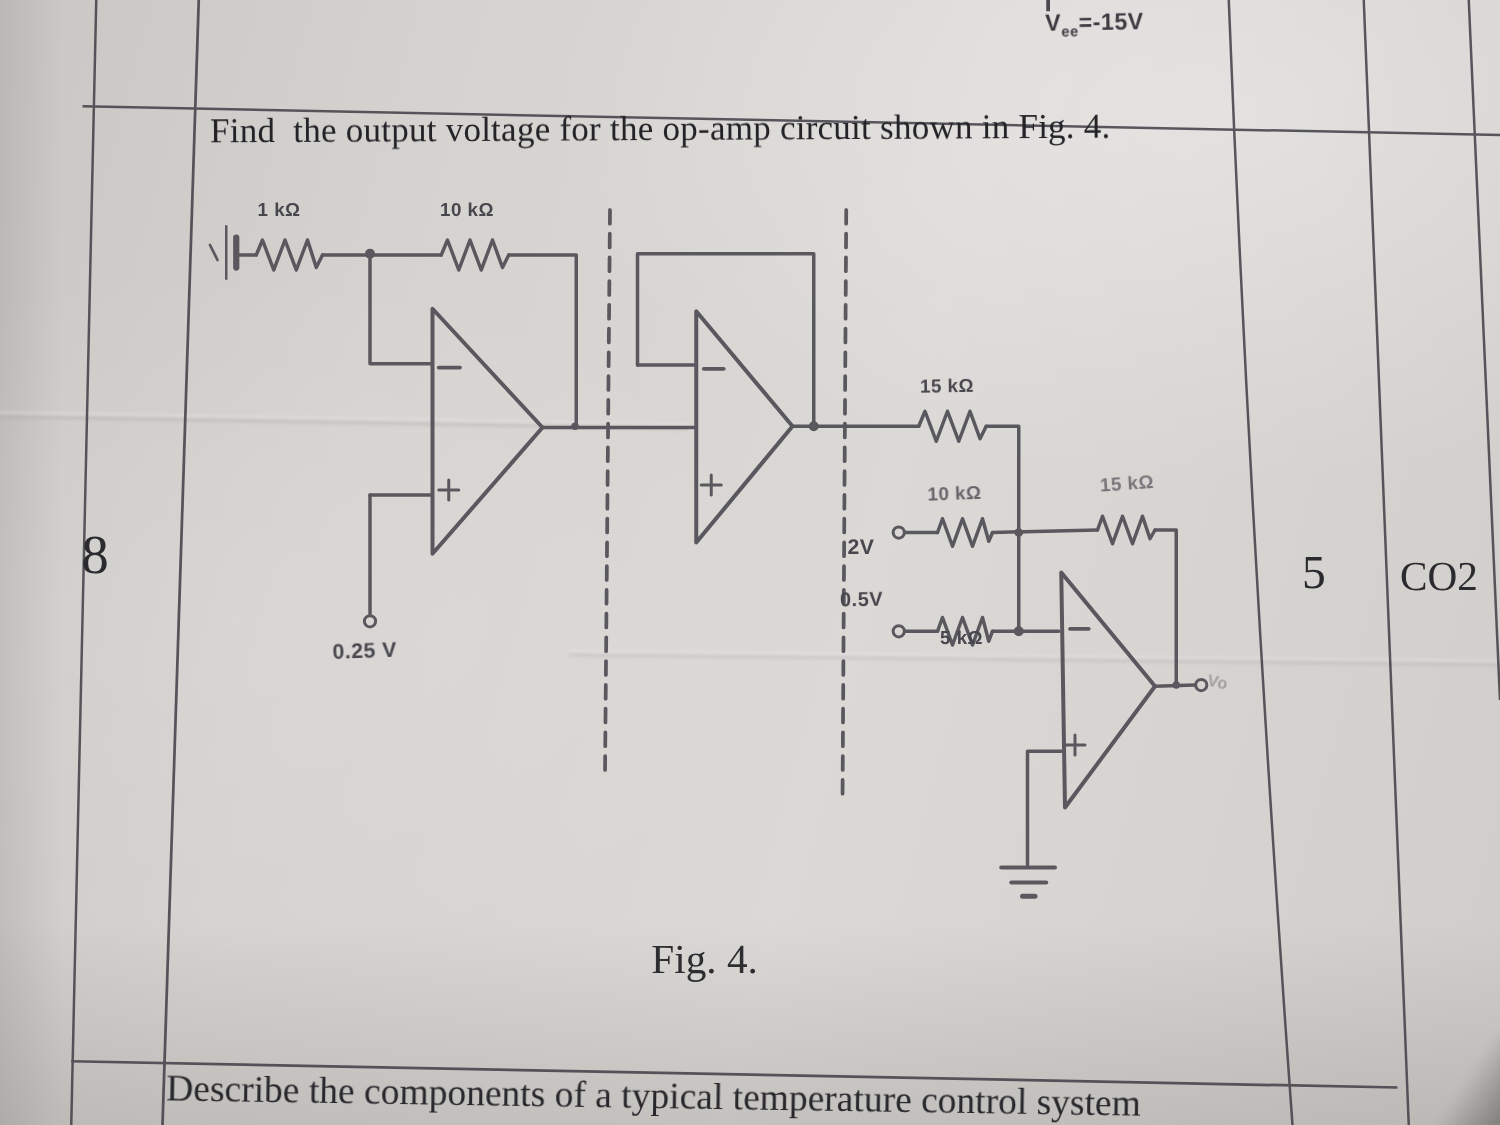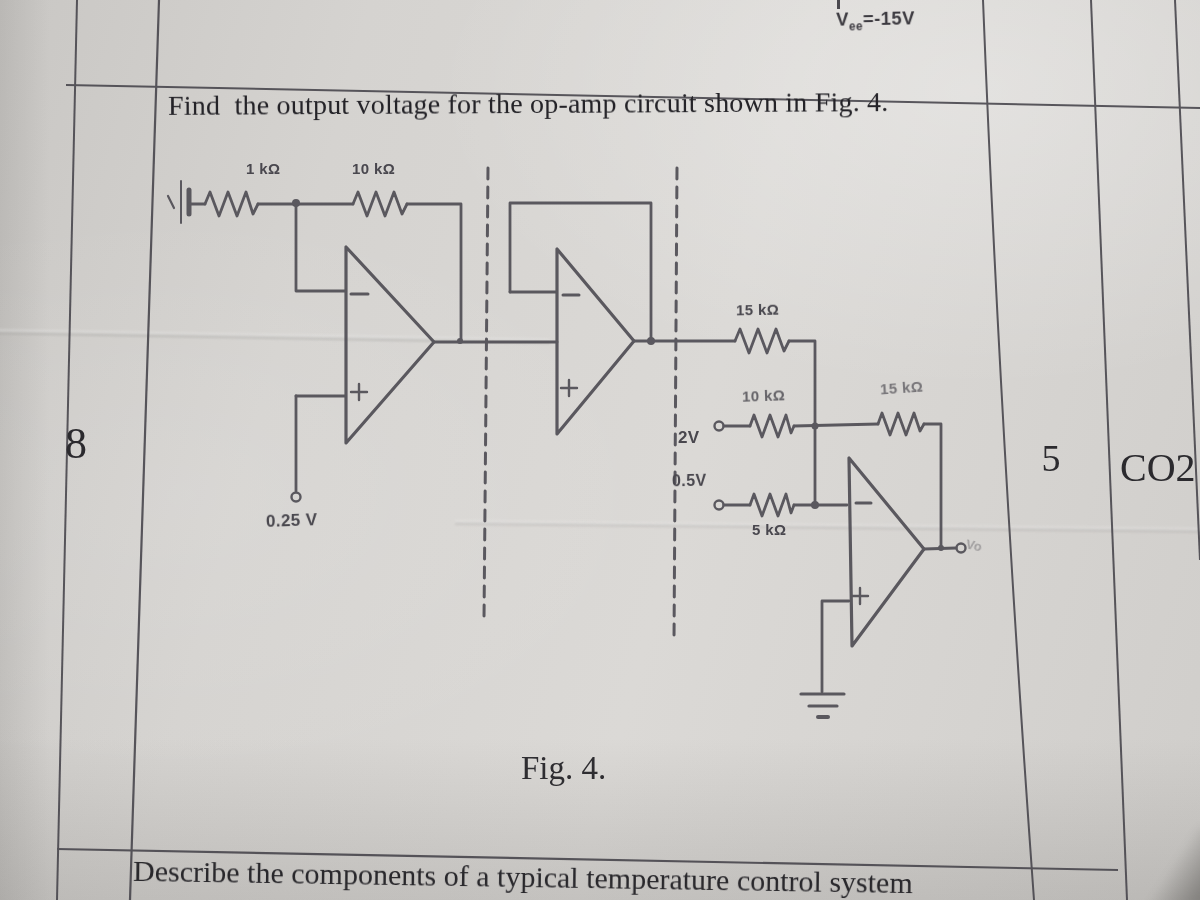--- a/index.html
+++ b/index.html
@@ -38,38 +38,38 @@
 
   .txt { position:absolute; color:#2b2a2e; filter:blur(.35px); }
   .serif { font-family:"Liberation Serif", serif; }
   .question-text { left:168px; top:88px; font-size:28px; letter-spacing:.2px;
                    white-space:pre; transform:rotate(-0.3deg); color:#232227; }
   .next-question-text { left:133px; top:860px; font-size:30px; white-space:pre;
                         transform:rotate(0.9deg); color:#28272b; }
   .fig-caption { left:521px; top:750px; font-size:33px; color:#2e2d31; }
   .qnum { left:55px; top:418px; width:42px; text-align:center; font-size:44px; }
   .marks { left:1036px; top:436px; width:30px; text-align:center; font-size:38px; }
-  .co { left:1120px; top:444px; font-size:40px; }
+  .co { left:1120px; top:444px; font-size:33px; }
 
   .supply-note { left:835px; top:8px; font-family:"Liberation Sans",sans-serif;
                  font-weight:bold; font-size:19px; color:#3c3a40; filter:blur(.5px);
                  transform:rotate(-1deg) scaleX(.97); letter-spacing:.5px; }
   .supply-note sub { font-size:12px; }
   .supply-tick { position:absolute; left:837px; top:0; width:2.5px; height:9px;
                  background:#4a484e; filter:blur(.4px); }
 
   .lbl { position:absolute; font-family:"Liberation Sans",sans-serif; font-weight:bold;
          font-size:15px; color:#49474e; filter:blur(.4px); letter-spacing:.4px;
          white-space:pre; }
-  .lbl-r1 { left:206px; top:160px;margin-left:40px; }
+  .lbl-r1 { left:206px; top:160px; }
   .lbl-r2 { left:352px; top:160px; }
   .lbl-r3 { left:736px; top:301px; transform:rotate(-1deg); }
   .lbl-r4 { left:742px; top:387px; transform:rotate(-2deg); opacity:.8; }
   .lbl-r5 { left:880px; top:379px; transform:rotate(-4deg); opacity:.68; }
-  .lbl-r6 { left:752px; top:521px; }
+  .lbl-r6 { left:752px; top:502px; }
   .lbl-v1 { left:266px; top:511px; font-size:17px; transform:rotate(-2deg); }
   .lbl-v2 { left:678px; top:416px; font-size:17px;margin-top:12px; }
   .lbl-v3 { left:672px; top:472px; font-size:16px; transform:rotate(-1deg); }
   .lbl-vout { left:966px; top:538px; font-size:13px; opacity:.38; transform:rotate(12deg); }
 </style>
 </head>
 <body>
 
 <div class="page">
 

